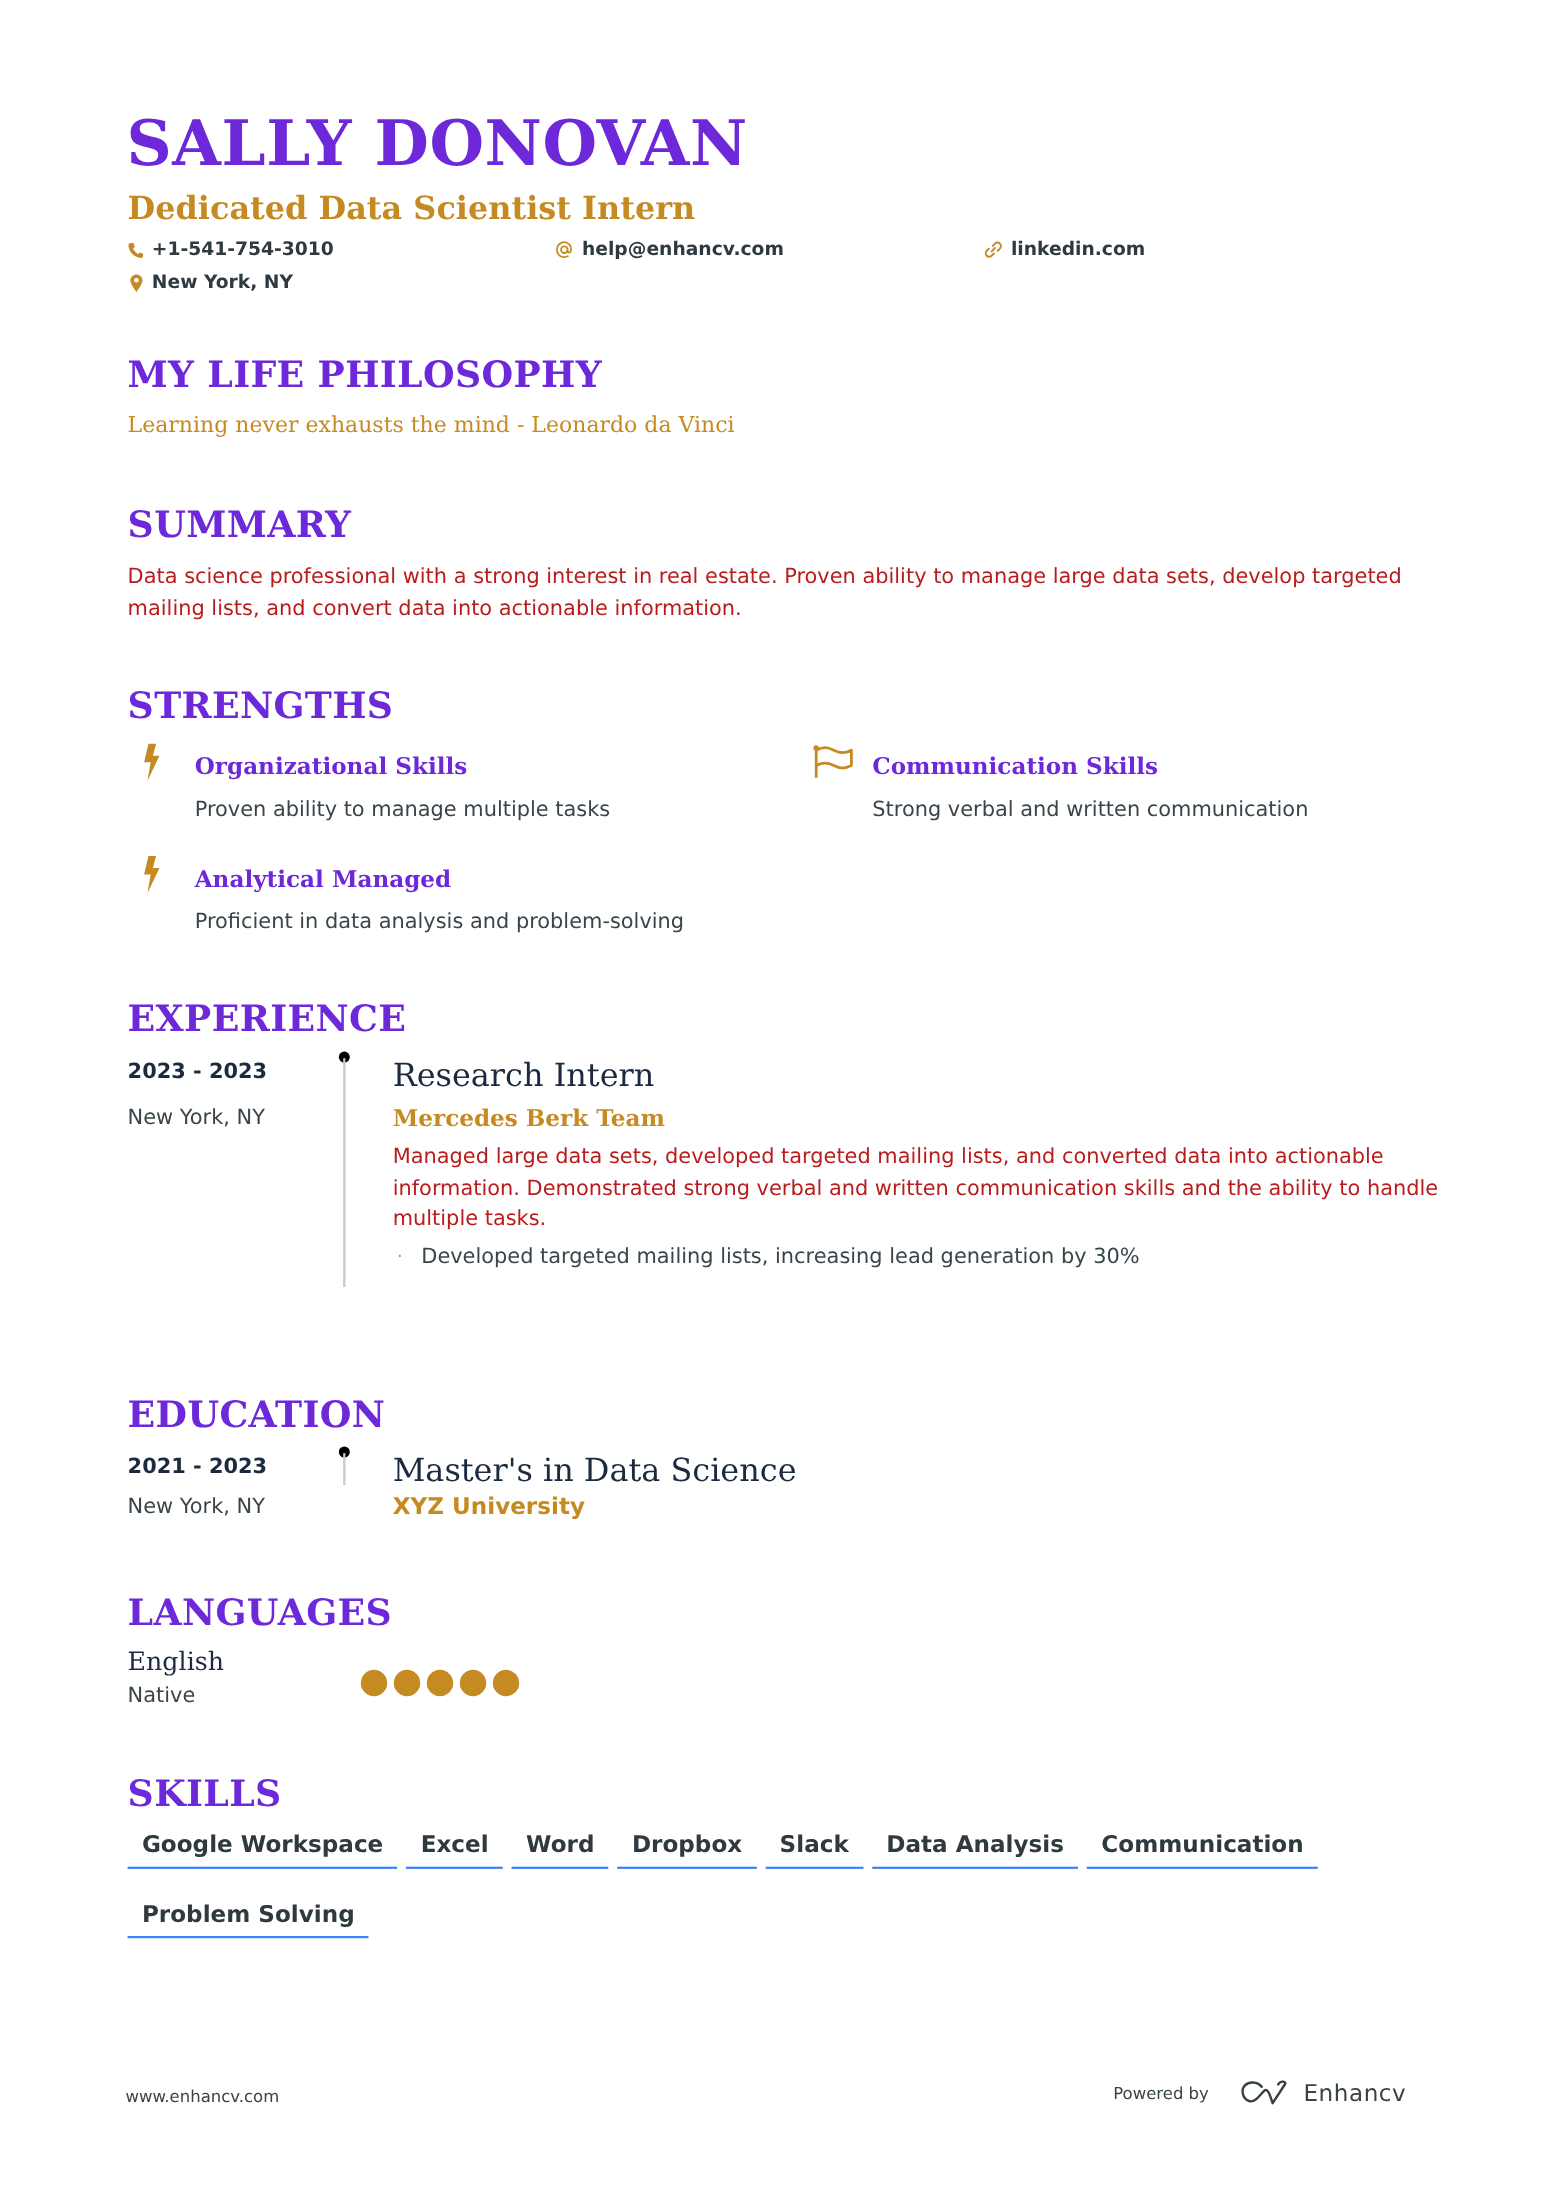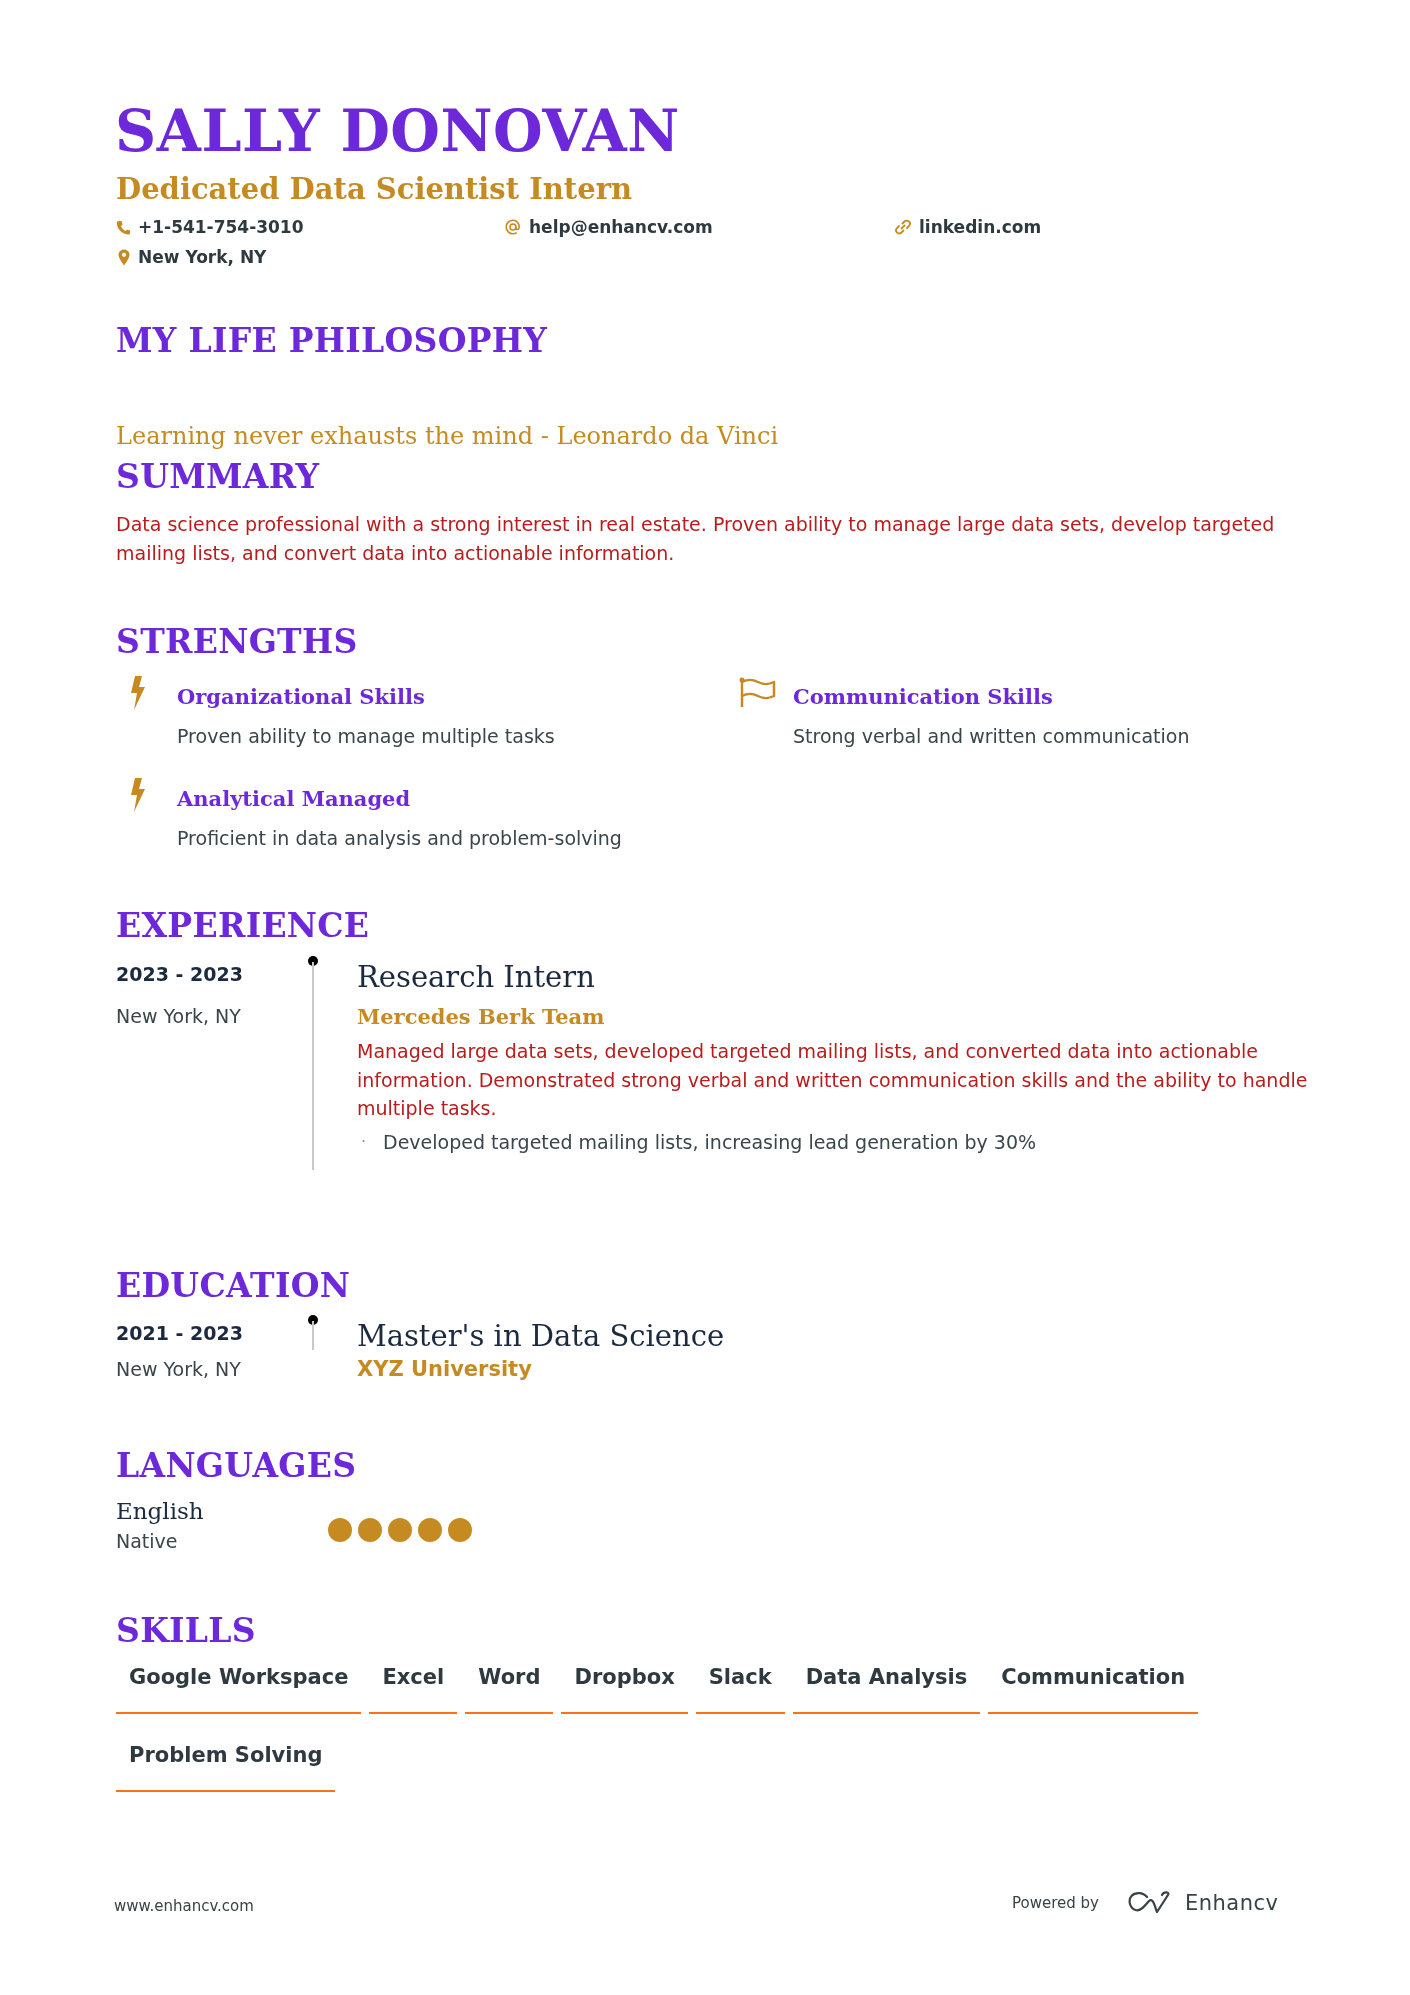--- a/index.html
+++ b/index.html
@@ -11,21 +11,21 @@
   .gold { color: #c58b22; }
 
   .name { left: 115px; top: 102px; font-size: 57px; font-weight: bold; letter-spacing: 0.5px; line-height: 1; white-space: nowrap; }
   .subtitle { left: 116px; top: 175px; font-size: 29px; font-weight: bold; line-height: 1; white-space: nowrap; }
   .contact { top: 217px; font-size: 17px; font-weight: bold; color: #2f3a40; display: flex; align-items: center; gap: 8px; white-space: nowrap; }
   .contact svg { display: block; }
 
   .section-title { left: 116px; font-size: 33px; font-weight: bold; line-height: 1; white-space: nowrap; letter-spacing: 0.3px; }
   .body-text { font-size: 19px; line-height: 29px; color: #b91c1c; }
 
-  .quote { left: 116px; top: 374px; font-size: 24px; white-space: nowrap; margin-top: 48px; }
+  .quote { left: 116px; top: 374px; font-size: 20px; white-space: nowrap; }
 
   .strength-icon { width: 24px; height: 34px; }
   .strength-title { font-size: 21px; font-weight: bold; white-space: nowrap; }
   .strength-desc { font-size: 19px; color: #3a454b; white-space: nowrap; }
 
   .date { font-size: 19px; font-weight: bold; color: #1b2a3f; white-space: nowrap; }
   .loc { font-size: 19px; color: #3a454b; white-space: nowrap; }
   .tl-line { width: 2px; background: #c5c9cc; }
   .tl-dot { width: 10px; height: 10px; border-radius: 50%; background: #000; }
   .role { font-size: 29px; color: #1b2a3f; white-space: nowrap; }
@@ -33,21 +33,21 @@
   .bullets { list-style: none; }
   .bullets li { position: relative; padding-left: 26px; font-size: 19px; line-height: 28.5px; color: #3a454b; white-space: nowrap; }
   .bullets li::before { content: "·"; position: absolute; left: 4px; top: 0; color: #8a9297; font-size: 16px; }
 
   .lang-name { font-size: 23px; color: #1b2a3f; white-space: nowrap; }
   .lang-level { font-size: 19px; color: #3a454b; white-space: nowrap; }
   .dots { display: flex; gap: 6px; }
   .dot { width: 24px; height: 24px; border-radius: 50%; background: #c58b22; }
 
   .skills { left: 116px; top: 1662px; width: 1200px; display: flex; flex-wrap: wrap; column-gap: 8px; row-gap: 26px; }
-  .skill { font-size: 21px; font-weight: bold; color: #2f3a40; padding: 0 13px 20px 13px; border-bottom: 2px solid #f97316; white-space: nowrap; line-height: 30px; }
+  .skill { font-size: 21px; font-weight: bold; color: #2f3a40; padding: 0 13px 5px 13px; border-bottom: 2px solid #3b82f6; white-space: nowrap; line-height: 30px; }
 
   .footer-left { left: 114px; top: 1897px; font-size: 15px; color: #384347; white-space: nowrap; }
   .footer-right { left: 1012px; top: 1891px; display: flex; align-items: center; gap: 28px; white-space: nowrap; }
   .powered { font-size: 15px; color: #384347; }
   .brand { display: flex; align-items: center; gap: 12px; font-size: 21px; color: #384347; letter-spacing: 0.5px; }
 </style>
 </head>
 <body>
 
 <div class="abs name serif navy">SALLY DONOVAN</div>

